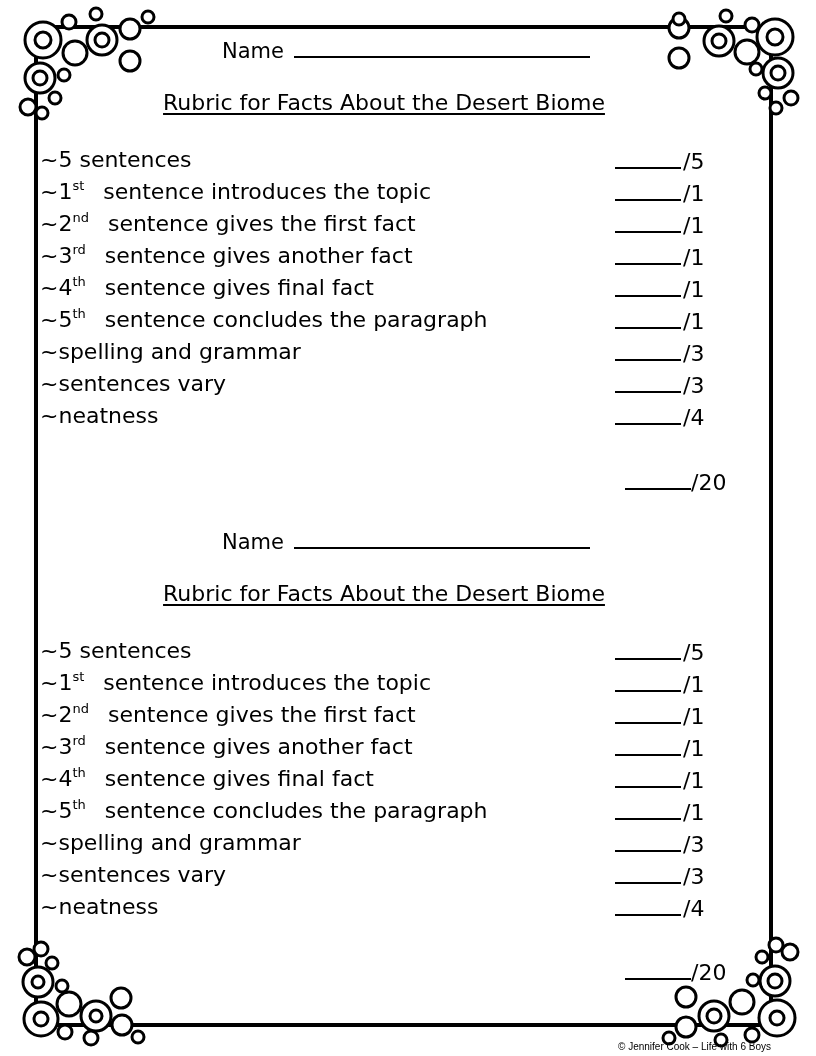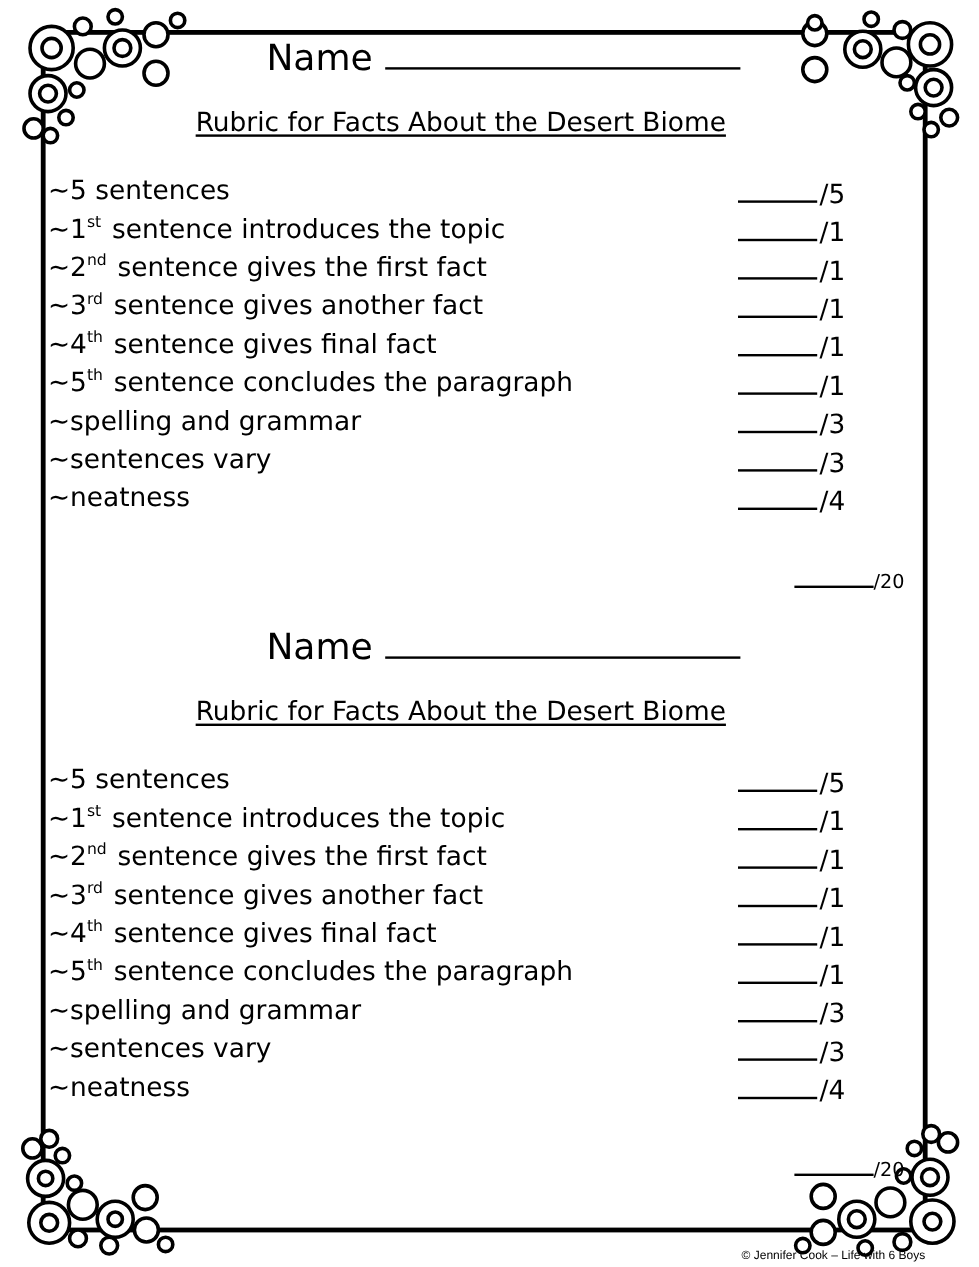--- a/index.html
+++ b/index.html
@@ -2,30 +2,30 @@
 <html><head>
 <meta charset="utf-8">
 <style>
   html, body { margin: 0; padding: 0; background: #ffffff; }
   body { width: 816px; height: 1056px; position: relative; overflow: hidden;
          font-family: "DejaVu Sans", sans-serif; color: #000; }
   .page { position: absolute; left: 0; top: 0; width: 816px; height: 1056px; }
   .frame { position: absolute; left: 34px; top: 25px; width: 739px; height: 1002px;
            border: 4px solid #000; box-sizing: border-box; }
   svg.deco { position: absolute; left: 0; top: 0; width: 816px; height: 1056px; pointer-events: none; }
-  .name-row { position: absolute; left: 222px; font-size: 30px; line-height: 28px; white-space: nowrap; }
+  .name-row { position: absolute; left: 222px; font-size: 21px; line-height: 28px; white-space: nowrap; }
   .name-row .blank { display: inline-block; width: 296px; border-bottom: 2px solid #000; margin-left: 10px; height: 22px; vertical-align: baseline; }
   .title { position: absolute; left: 0; width: 768px; text-align: center; font-size: 22px; line-height: 28px; text-decoration: underline; text-underline-offset: 3px; white-space: nowrap; }
   .row { position: absolute; left: 40px; width: 700px; height: 30px; font-size: 22px; line-height: 30px; white-space: nowrap; }
   .row .label { position: absolute; left: 0; top: 0; }
-  .row sup { font-size: 13px; vertical-align: 0; position: relative; top: -9px; margin-right: 2px; }
+  .row sup { font-size: 13px; vertical-align: 0; position: relative; top: -9px; margin-right: 12px; }
   .score { position: absolute; left: 575px; top: 0; white-space: nowrap; }
   .score .blank { display: inline-block; width: 66px; height: 22px; border-bottom: 2px solid #000; vertical-align: baseline; }
   .score .max { margin-left: 2px; }
-  .total { position: absolute; left: 662px; font-size: 16px; line-height: 30px; white-space: nowrap; }
+  .total { position: absolute; left: 625px; font-size: 22px; line-height: 30px; white-space: nowrap; }
   .total .blank { display: inline-block; width: 66px; height: 22px; border-bottom: 2px solid #000; vertical-align: baseline; }
   .copyright { position: absolute; left: 618px; top: 1041px; font-size: 10px; line-height: 12px; white-space: nowrap; font-family: "Liberation Sans", sans-serif; }
 </style>
 </head>
 <body>
 
 <div class="page">
   <div class="frame"></div>
 
   <svg class="deco" viewBox="0 0 816 1056" fill="#fff" stroke="#000" stroke-width="3">

